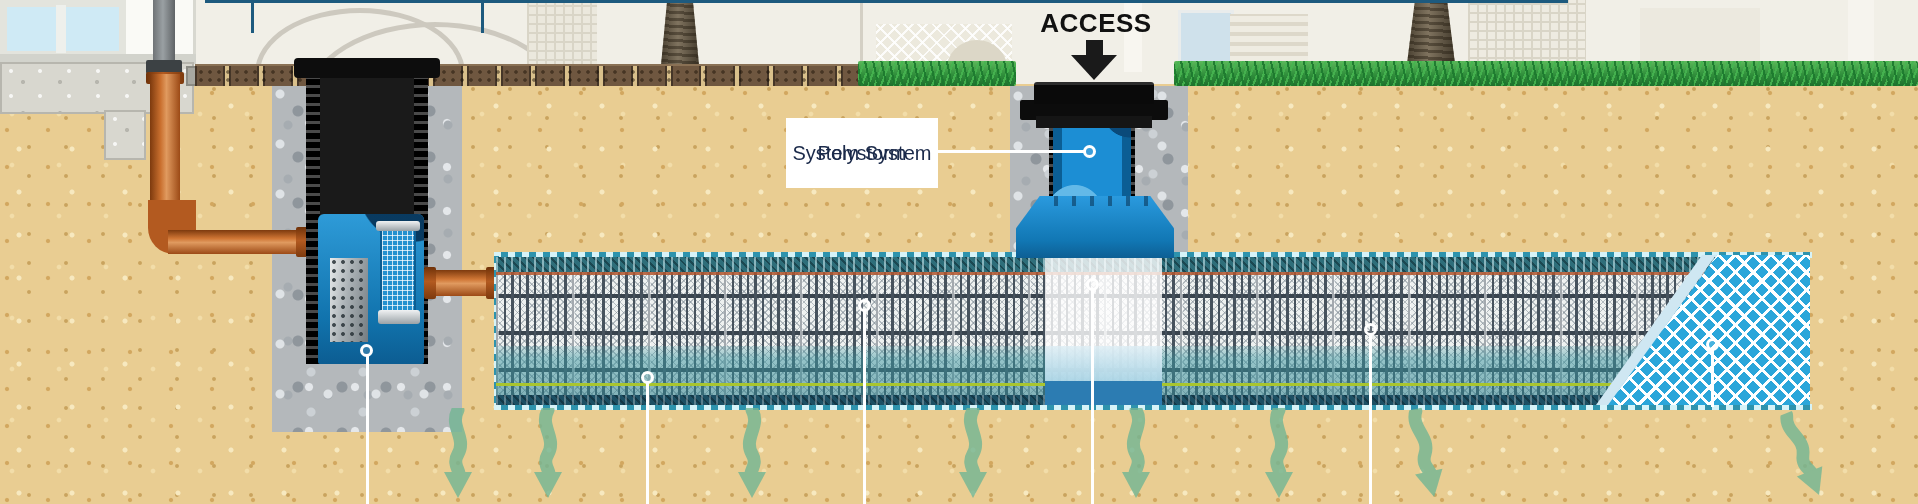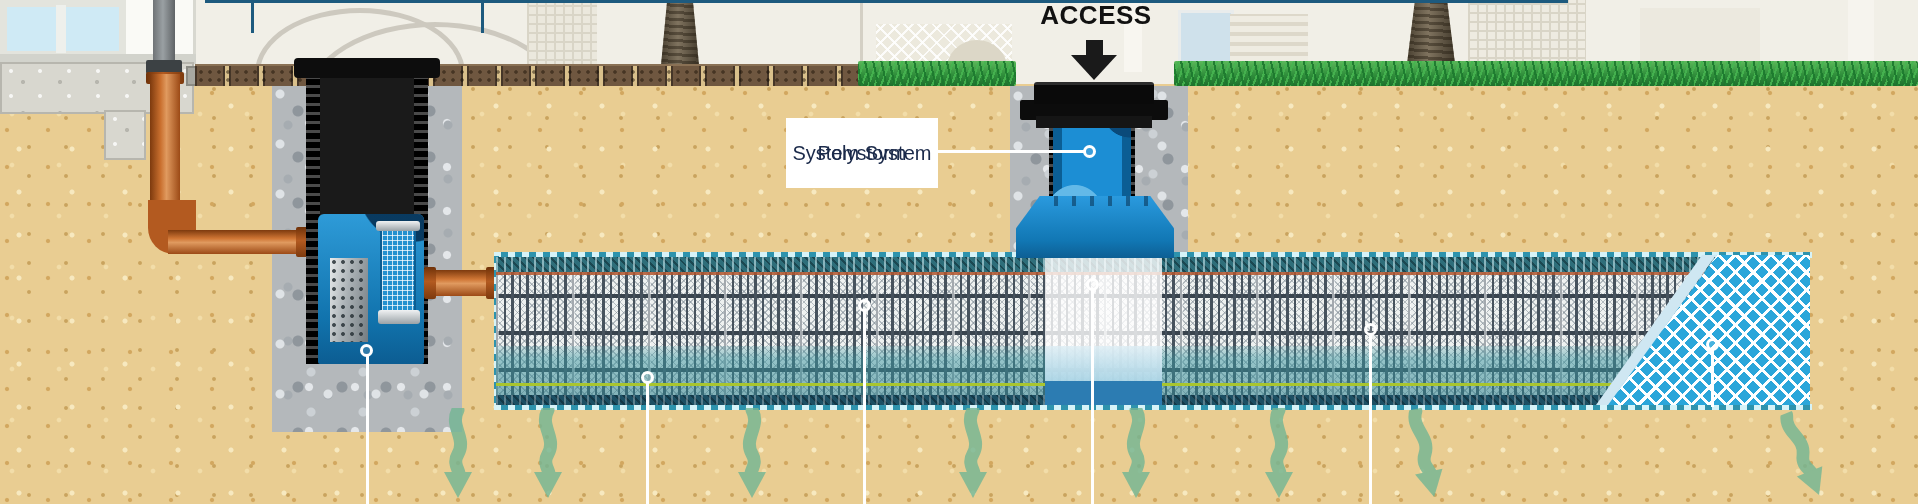--- a/index.html
+++ b/index.html
@@ -259,17 +259,17 @@
   <div class="lead-navy" style="left:251px;top:0;width:3px;height:33px;"></div>
   <div class="lead-navy" style="left:481px;top:0;width:3px;height:33px;"></div>
 
   <div class="lead" style="left:936px;top:150px;width:150px;height:3px;"></div>
   <div class="dot" style="left:1083px;top:145px;"></div>
   <div class="callout" style="left:786px;top:118px;width:152px;height:70px;">
     <span>Polystorm</span>
     <span>System System</span>
   </div>
 
-  <div class="access-txt" style="left:1040px;top:0;width:112px;">ACCESS</div>
+  <div class="access-txt" style="left:1040px;top:8px;width:112px;">ACCESS</div>
   <div style="left:1086px;top:40px;width:17px;height:16px;background:#1a1a1a;"></div>
   <div style="left:1071px;top:55px;width:0;height:0;border-left:23px solid transparent;border-right:23px solid transparent;border-top:25px solid #1a1a1a;"></div>
 
 </div>
 
 </body></html>

